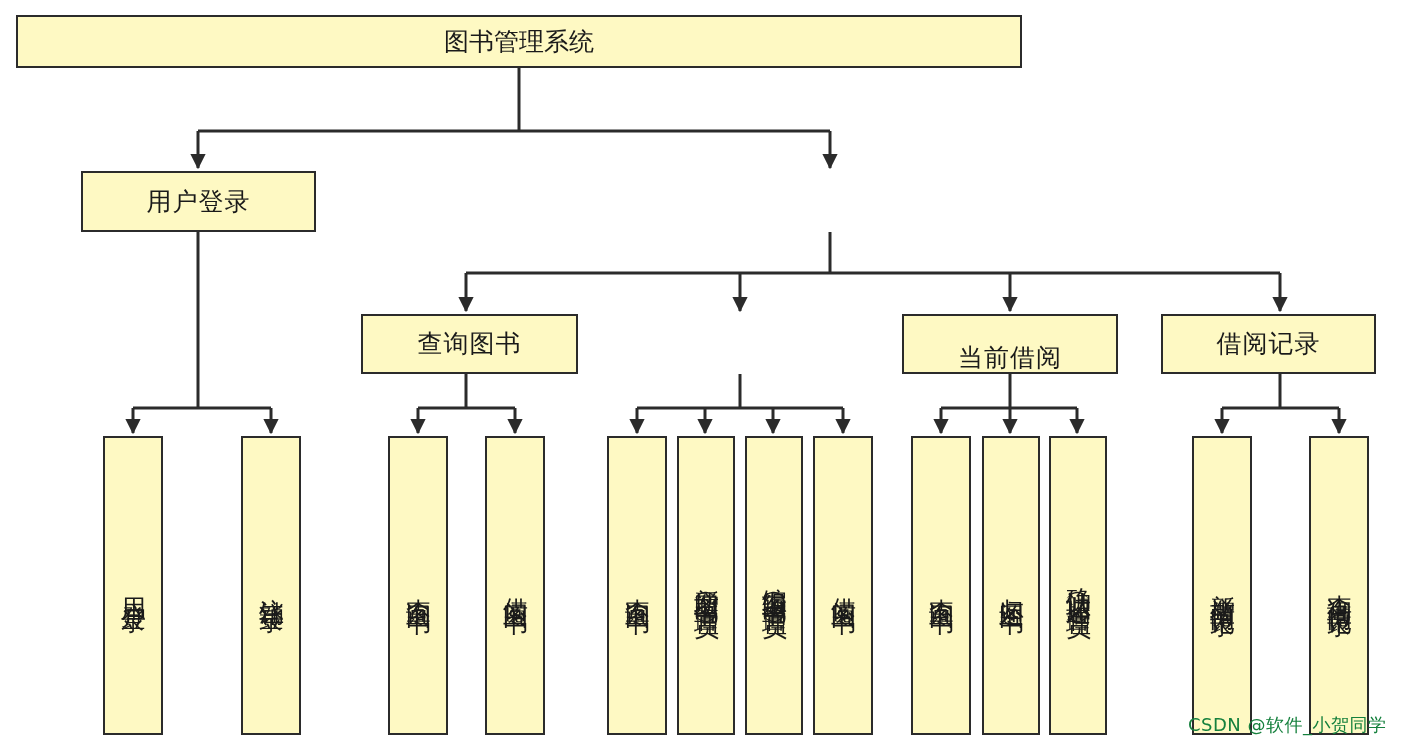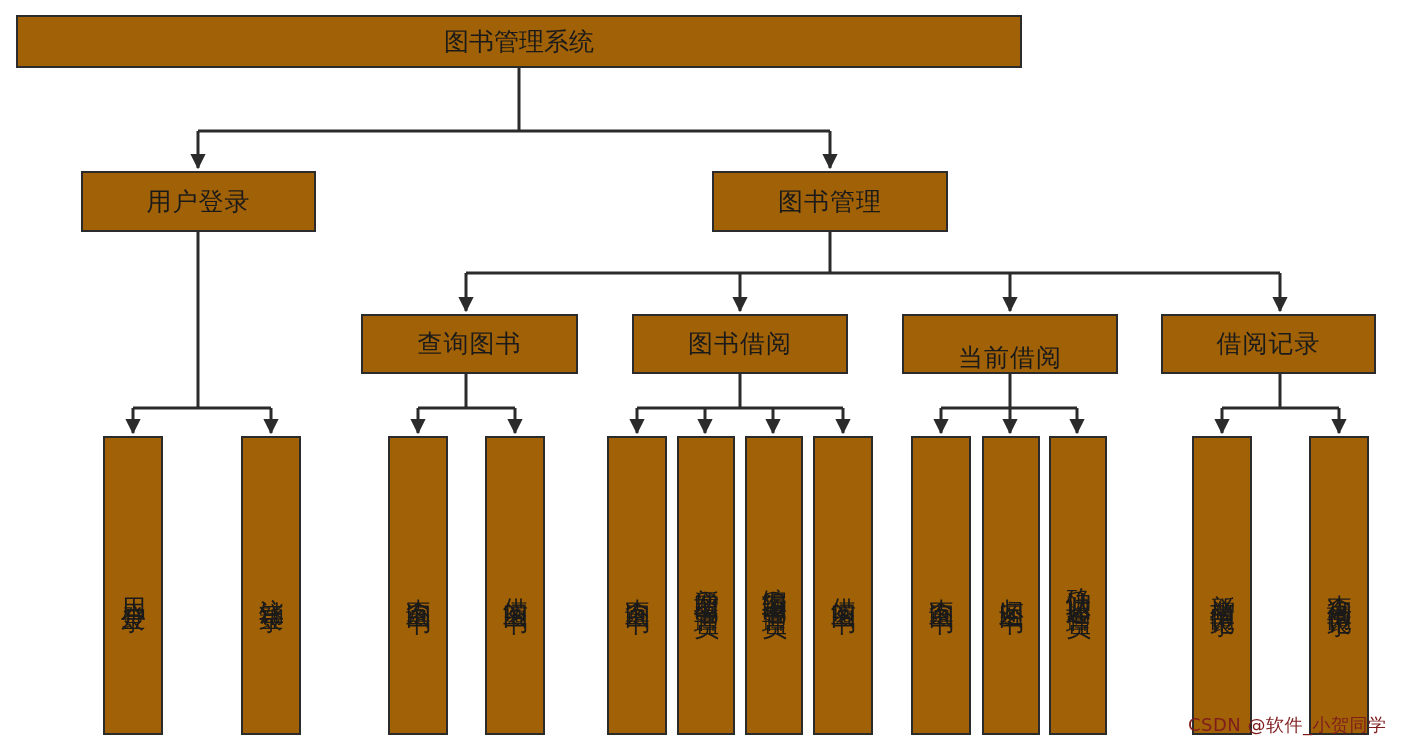--- a/index.html
+++ b/index.html
@@ -22,21 +22,21 @@
     left: 0;
     top: 0;
     width: 1405px;
     height: 747px;
     pointer-events: none;
   }
   .node {
     position: absolute;
     box-sizing: border-box;
     border: 2.5px solid #2b2b2b;
-    background: #a16207;
+    background: #fef9c3;
     display: flex;
     align-items: center;
     justify-content: center;
     color: #1a1a1a;
     line-height: 1.12;
   }
   .node.horiz {
     font-size: 25px;
     letter-spacing: 1px;
   }
@@ -59,21 +59,21 @@
   }
   .htext {
     white-space: nowrap;
     display: block;
   }
   .watermark {
     position: absolute;
     left: 1188px;
     top: 713px;
     font-size: 18px;
-    color: #7f1d1d;
+    color: #15803d;
     letter-spacing: 0.5px;
     white-space: nowrap;
     font-family: "DejaVu Sans", "Liberation Sans", sans-serif;
     text-align: center;
   }
 </style>
 </head>
 <body>
 
 <div id="canvas">
@@ -131,31 +131,25 @@
   </svg>
 
   <div class="node title-node" style="left:16px; top:15px; width:1006px; height:53px;">
     <span class="htext">图书管理系统</span>
   </div>
 
   <div class="node horiz" style="left:81px; top:171px; width:235px; height:61px;">
     <span class="htext">用户登录</span>
   </div>
 
-  <div class="node horiz" style="left:712px; top:171px; width:236px; height:61px;">
-    <span class="htext">图书管理</span>
-  </div>
 
   <div class="node horiz" style="left:361px; top:314px; width:217px; height:60px;">
     <span class="htext">查询图书</span>
   </div>
 
-  <div class="node horiz" style="left:632px; top:314px; width:216px; height:60px;">
-    <span class="htext">图书借阅</span>
-  </div>
 
   <div class="node horiz" style="left:902px; top:314px; width:216px; height:60px;align-items:flex-end;">
     <span class="htext">当前借阅</span>
   </div>
 
   <div class="node horiz" style="left:1161px; top:314px; width:215px; height:60px;">
     <span class="htext">借阅记录</span>
   </div>
 
   <div class="node leaf" style="left:103px; top:436px; width:60px; height:299px;">

